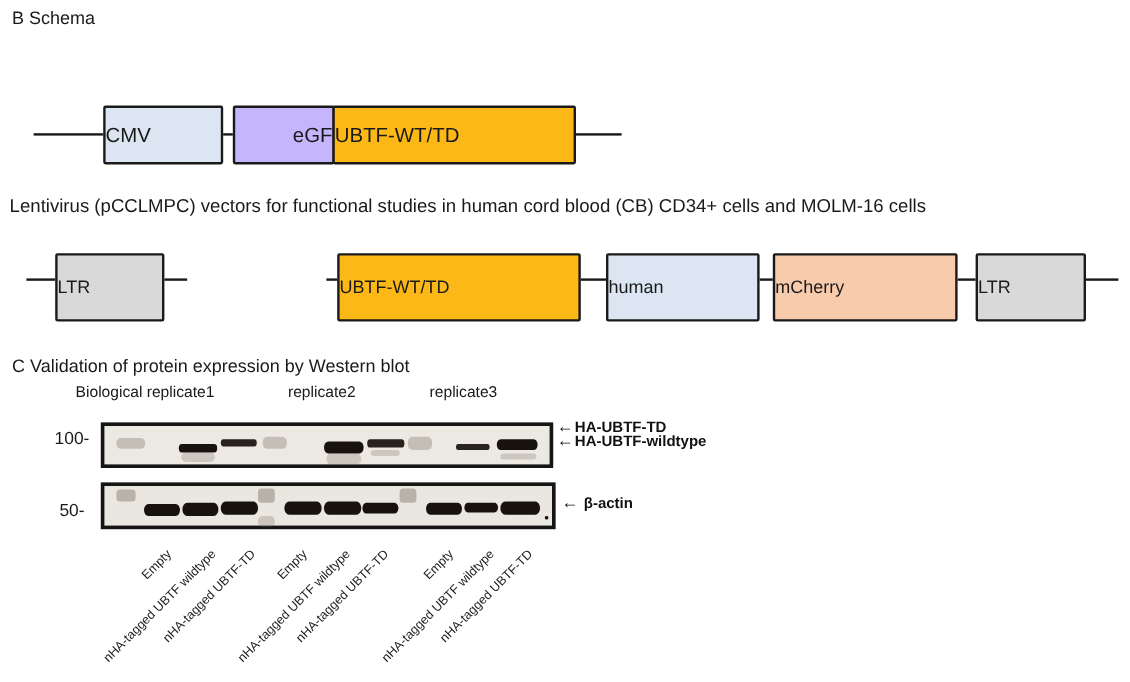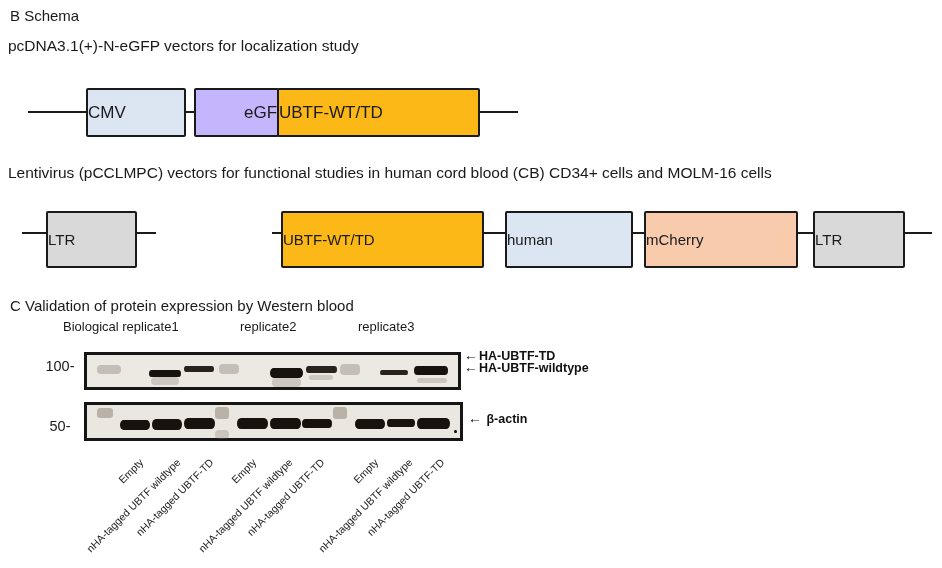--- a/index.html
+++ b/index.html
@@ -56,21 +56,20 @@
     transform-origin:100% 0;
   }
 </style>
 </head>
 <body>
 
 <div id="figure">
 
   <div class="abs panel-label" style="left:10px;top:7px;">B Schema</div>
 
-  <div class="abs construct-title" style="left:8px;top:37px;">pcDNA3.1(+)-N-eGFP vectors for localization study</div>
 
   <div class="hline" style="left:28px;top:111px;width:58px;"></div>
   <div class="vbox v1" style="left: 86px; width: 100px; background-color: rgb(220, 230, 242);">
     <span>CMV</span>
   </div>
   <div class="hline" style="left:186px;top:111px;width:8px;"></div>
   <div class="vbox v1" style="left: 194px; width: 85px; background-color: #c4b5fd; padding-left: 48px;">
     <span>eGFP</span>
   </div>
   <div class="vbox v1" style="left: 277px; width: 203px; background-color: rgb(252, 184, 23);">
@@ -96,21 +95,21 @@
   <div class="hline" style="left:633px;top:232px;width:11px;"></div>
   <div class="vbox v2" style="left: 644px; width: 154px; background-color: rgb(248, 203, 173);">
     <span>mCherry</span>
   </div>
   <div class="hline" style="left:798px;top:232px;width:15px;"></div>
   <div class="vbox v2" style="left: 813px; width: 92px; background-color: rgb(217, 217, 217);">
     <span>LTR</span>
   </div>
   <div class="hline" style="left:905px;top:232px;width:27px;"></div>
 
-  <div class="abs panel-label" style="left:10px;top:297px;">C Validation of protein expression by Western blood</div>
+  <div class="abs panel-label" style="left:10px;top:297px;">C Validation of protein expression by Western blot</div>
 
   <div class="col-header" style="left:63px;top:319px;">Biological replicate1</div>
   <div class="col-header" style="left:240px;top:319px;">replicate2</div>
   <div class="col-header" style="left:358px;top:319px;">replicate3</div>
 
   <div class="marker" style="left:38px;top:358px;">100-</div>
   <div class="marker" style="left:38px;top:398px;margin-top:20px;">50-</div>
 
   <div class="blot" style="left:84px;top:352px;width:377px;height:38px;">
     <div class="band faint" style="left:10px;top:10px;width:24px;height:9px;"></div>

